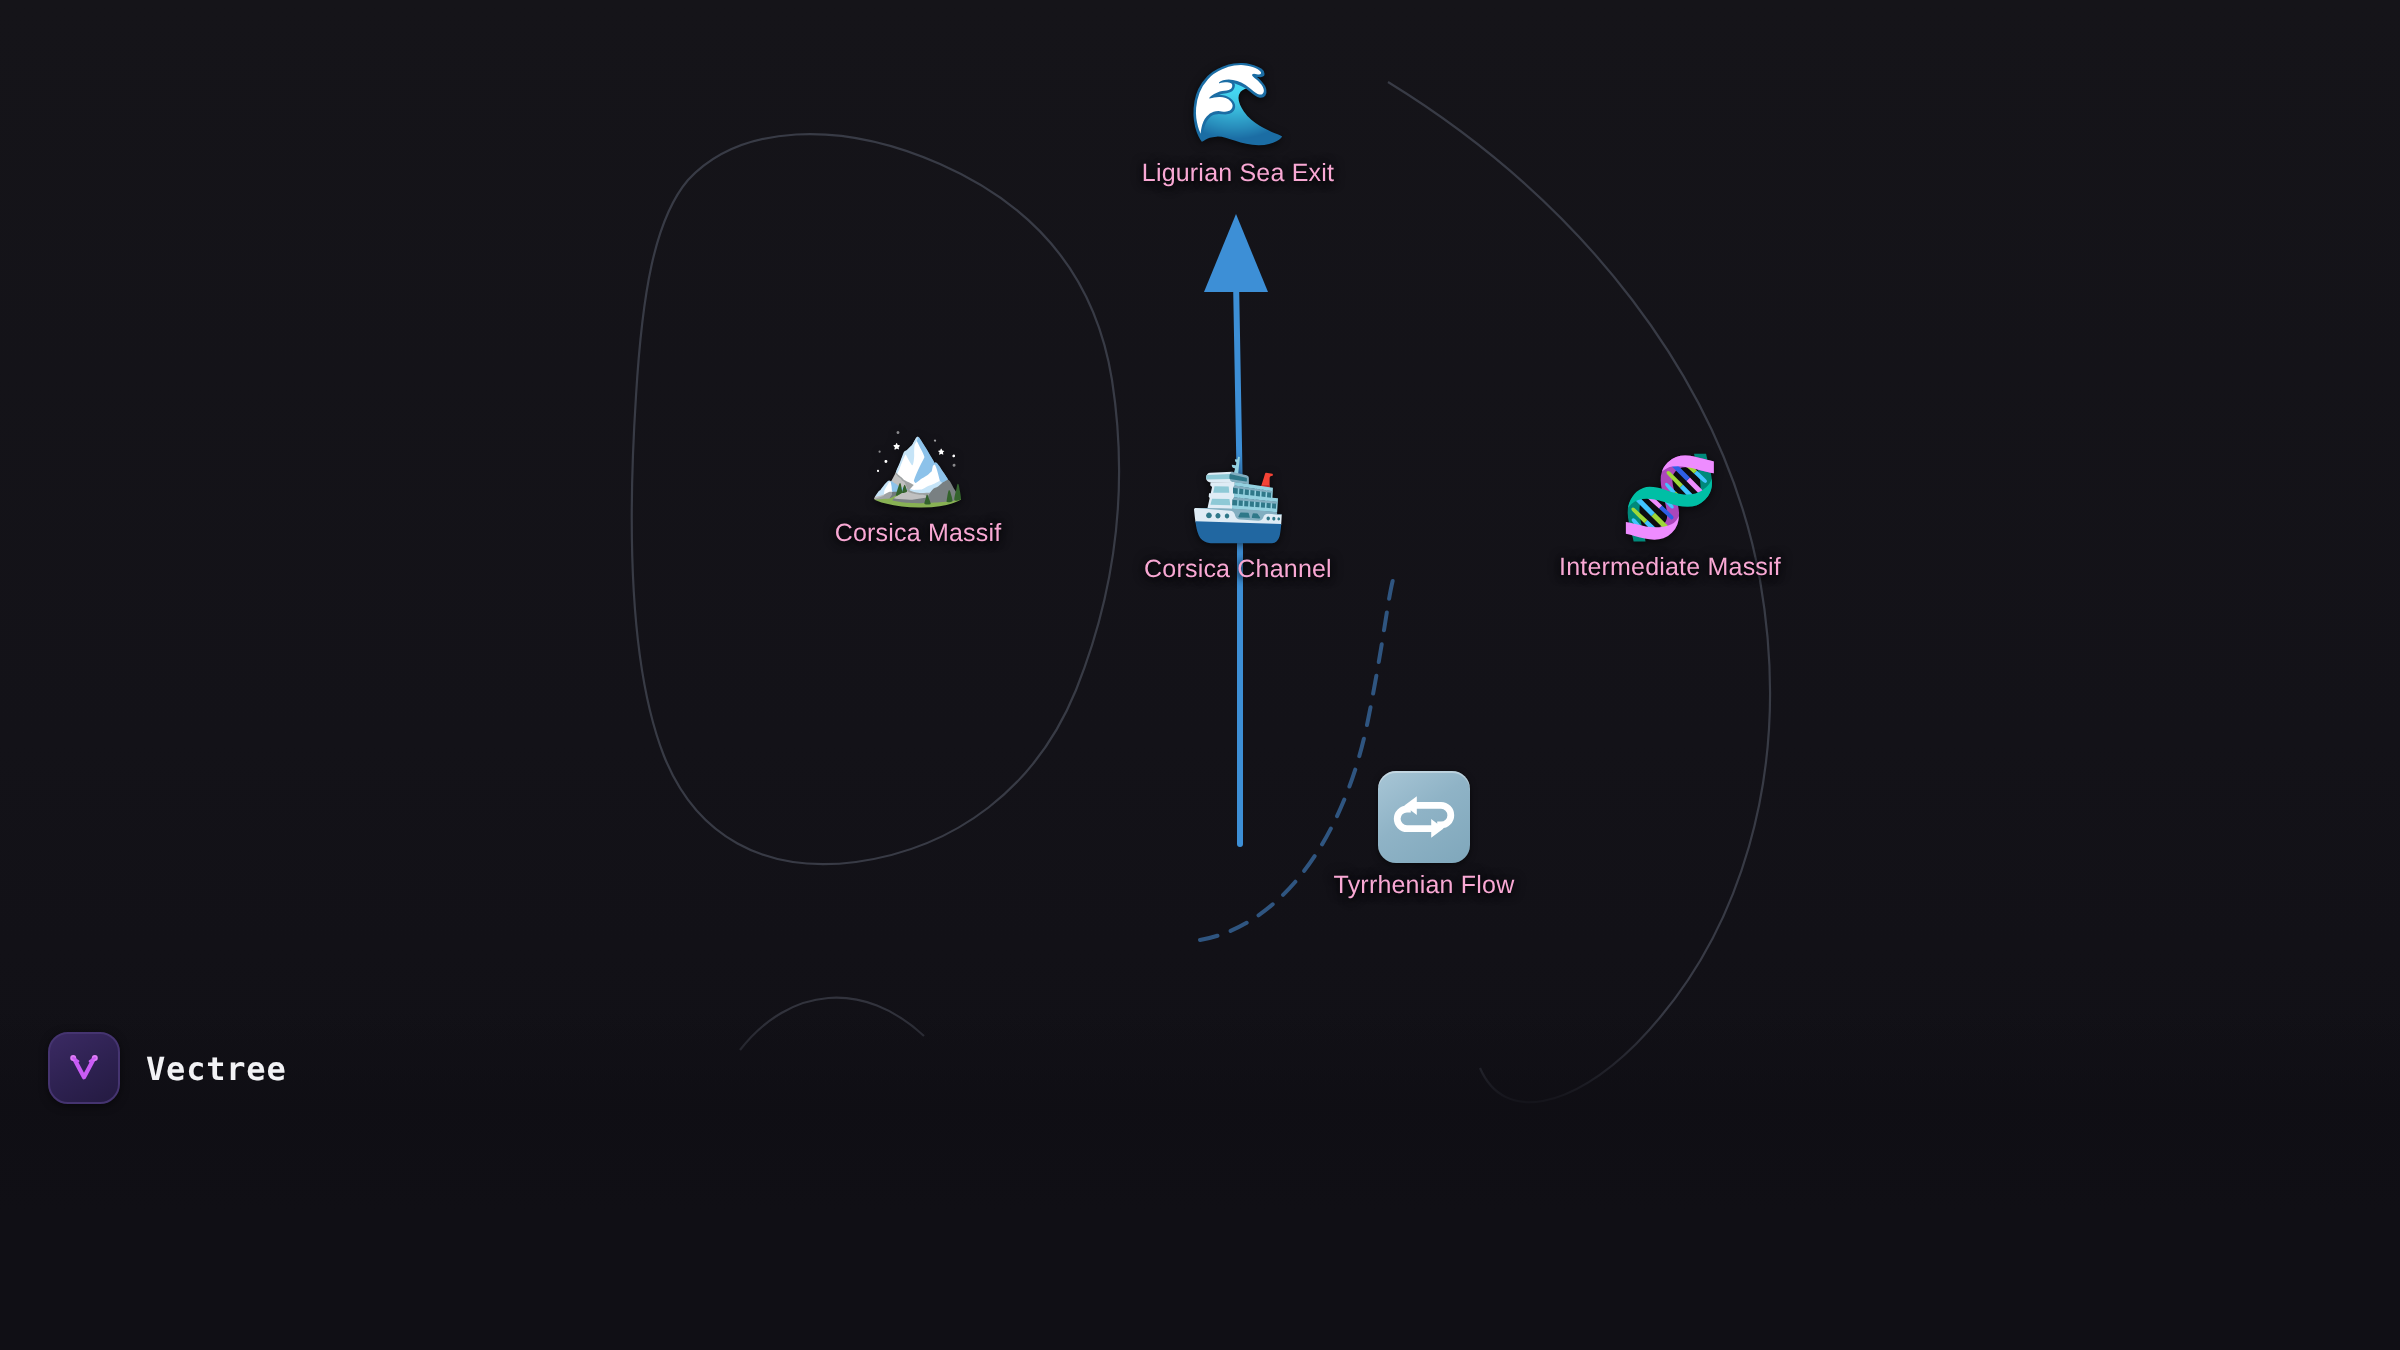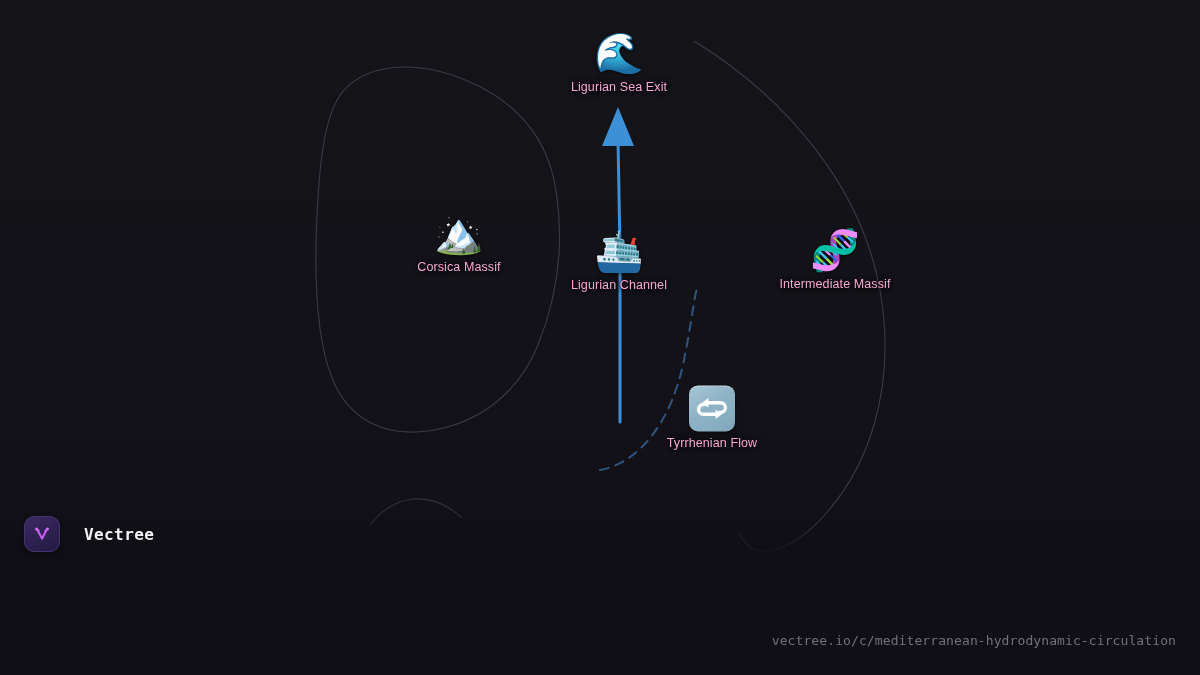--- a/index.html
+++ b/index.html
@@ -90,21 +90,21 @@
     box-sizing: border-box;
     background: linear-gradient(180deg, rgba(16,15,21,0) 0%, rgba(15,14,20,.88) 28%, #100f15 60%);
     pointer-events: none;
   }
   #brand-row {
     position: absolute;
     left: 24px;
     top: 11px;
     display: flex;
     align-items: center;
-    gap: 24px;
+    gap: 13px;
   }
   #brand-logo {
     width: 34px;
     height: 34px;
     border-radius: 10px;
     background: linear-gradient(150deg, #3b2a63 0%, #2d2150 55%, #241a41 100%);
     border: 1px solid #453470;
     display: flex;
     align-items: center;
     justify-content: center;
@@ -170,21 +170,21 @@
     <span class="node-label">Ligurian Sea Exit</span>
   </div>
 
   <div class="node" style="left:459px; top:242px;">
     <span class="node-emoji">🏔️</span>
     <span class="node-label">Corsica Massif</span>
   </div>
 
   <div class="node" style="left:619px; top:260px;">
     <span class="node-emoji">🛳️</span>
-    <span class="node-label">Ligurian Channel</span>
+    <span class="node-label">Corsica Channel</span>
   </div>
 
   <div class="node" style="left:835px; top:259px;">
     <span class="node-emoji">🧬</span>
     <span class="node-label">Intermediate Massif</span>
   </div>
 
   <div class="node" style="left:712px; top:418px;">
     <span class="icon-tile">
       <svg width="34" height="34" viewBox="0 0 34 34" aria-hidden="true">
@@ -208,16 +208,15 @@
           <path d="M5.2,5.6 L10,14.6 L14.8,5.6" fill="none" stroke="#c95cf5" stroke-width="2.1" stroke-linecap="round" stroke-linejoin="round"></path>
           <circle cx="4.6" cy="5.0" r="1.5" fill="#e07df8"></circle>
           <circle cx="15.4" cy="5.0" r="1.5" fill="#e07df8"></circle>
           <path d="M4.6,5.0 L7.1,6.6 M15.4,5.0 L12.9,6.6" stroke="#c95cf5" stroke-width="1.2" stroke-linecap="round"></path>
         </svg>
       </span>
       <span id="brand-name">Vectree</span>
     </div>
 
 
-    <div id="site-url">vectree.io/c/mediterranean-hydrodynamic-circulation</div>
   </div>
 
 </div>
 
 </body></html>

